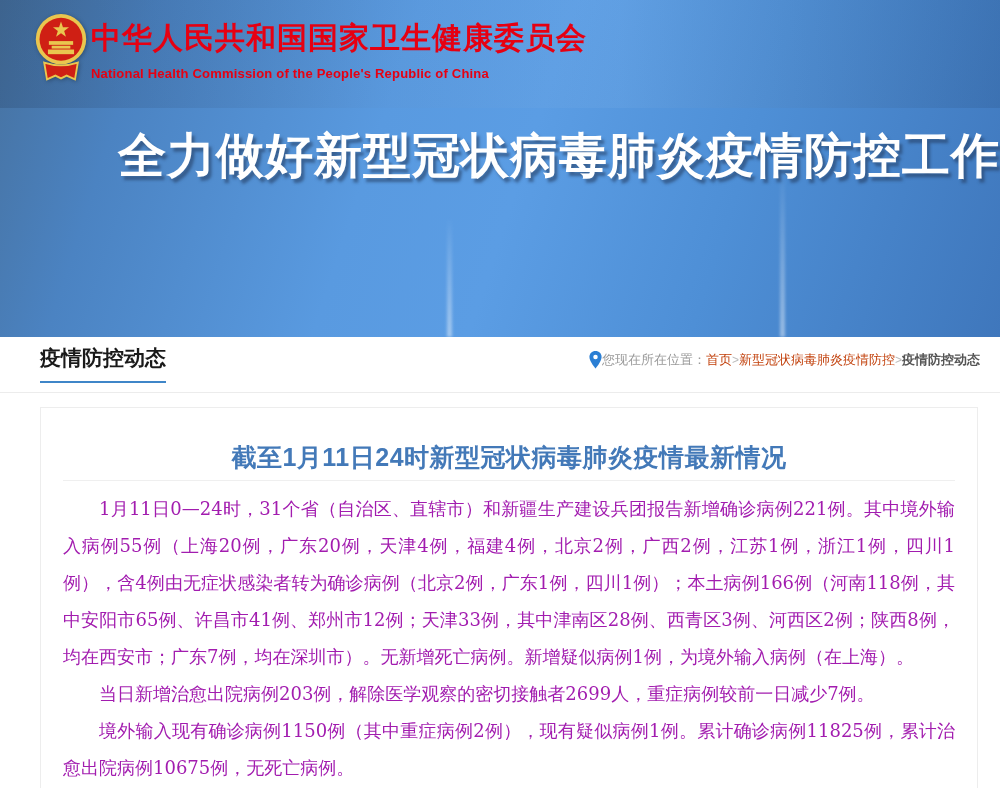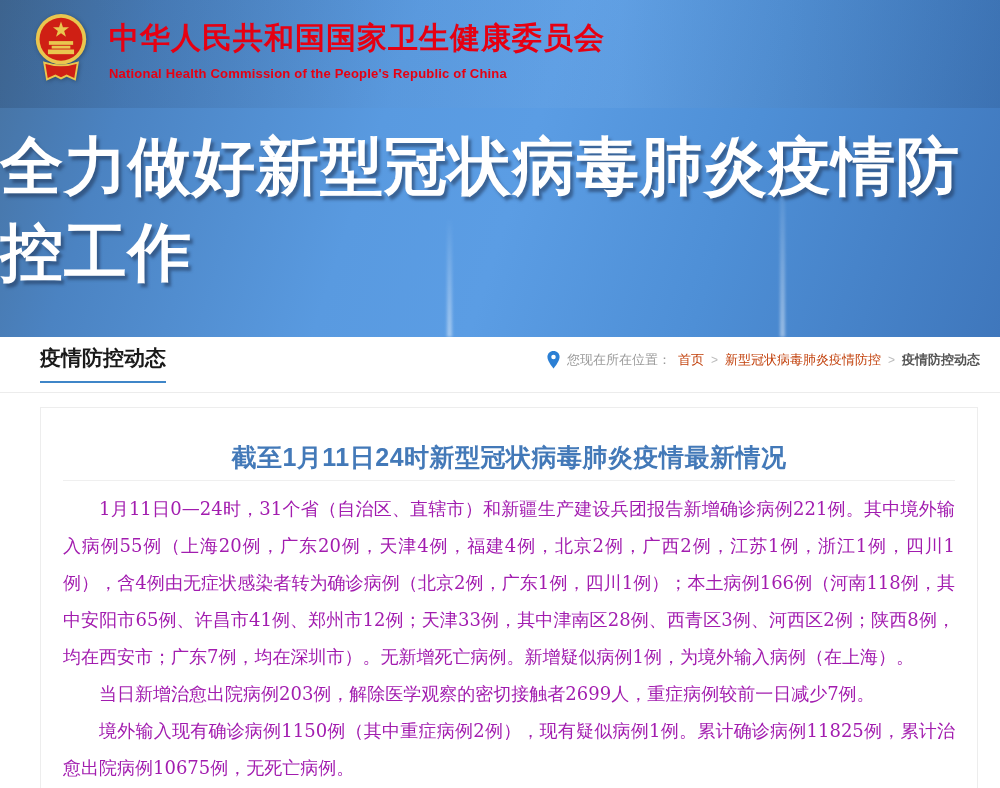--- a/index.html
+++ b/index.html
@@ -16,47 +16,47 @@
       #46719f 0%, #4b83c2 14%, #599ae0 38%, #5b9de4 52%,
       #4e8fd6 72%, #3f77bc 100%);
   }
   .banner::before { 
     content: ""; position: absolute; left: 0; right: 0; top: 0; height: 108px;
     background: linear-gradient(90deg, rgba(25,45,75,.20), rgba(90,130,180,.08) 38%,
                 rgba(160,200,240,.10) 62%, rgba(25,55,95,.16));
   }
   .banner-head {
     position: absolute; top: 10px; left: 33px; display: flex;
-    align-items: center; gap: 20px; cursor: pointer; z-index: 2;
+    align-items: center; gap: 2px; cursor: pointer; z-index: 2;
   }
   .emblem { width: 56px; height: 79px; filter: drop-shadow(1px 1px 2px rgba(0,0,0,.3)); }
   .org-cn { color: #e60012; font-size: 30px; font-weight: bold; letter-spacing: 1px; }
   .org-en { color: #e60012; font-size: 13px; font-weight: bold; margin-top: 7px; letter-spacing: .2px; }
   .slogan {
-    position: absolute; top: 124px; left: 0; right: 0; text-align: left;
-    color: #fff; font-size: 63px; font-weight: bold; letter-spacing: 1px;
+    position: absolute; top: 124px; left: 0; right: 0; text-align: right;
+    color: #fff; font-size: 48px; font-weight: bold; letter-spacing: 1px;
     text-shadow: 3px 4px 3px rgba(36,62,98,.6); z-index: 2;
   }
   .streak {
     position: absolute; bottom: 0; width: 5px; opacity: .55; filter: blur(1.5px);
     background: linear-gradient(to top, rgba(255,255,255,.8), rgba(255,255,255,0));
   }
   .streak.s1 { left: 447px; height: 120px; }
   .streak.s2 { left: 780px; height: 170px; }
 
   
   .nav-row {
     display: flex; justify-content: space-between; align-items: flex-start;
     padding: 7px 20px 0 40px; border-bottom: 1px solid #ececec;
   }
   .section-title {
     font-size: 21px; font-weight: bold; color: #1a1a1a;
     border-bottom: 2px solid #3f86c8; padding-bottom: 9px; margin-bottom: 9px;
   }
-  .breadcrumb { display: flex; align-items: center; gap: 7px; font-size: 13px; color: #999; margin-top: 7px; }
+  .breadcrumb { display: flex; align-items: center; font-size: 13px; color: #999; margin-top: 7px; }
   .pin-icon { width: 13px; height: 18px; flex: 0 0 auto; }
   .bc-link { color: #c2410c; text-decoration: none; cursor: pointer; }
   .bc-sep { color: #bbb; font-size: 12px; }
   .bc-current { color: #555; font-weight: bold; }
 
   
   .article-box {
     margin: 14px 22px 0 40px; border: 1px solid #ededed; background: #fff;
     padding: 0 22px 40px; min-height: 420px;
   }

